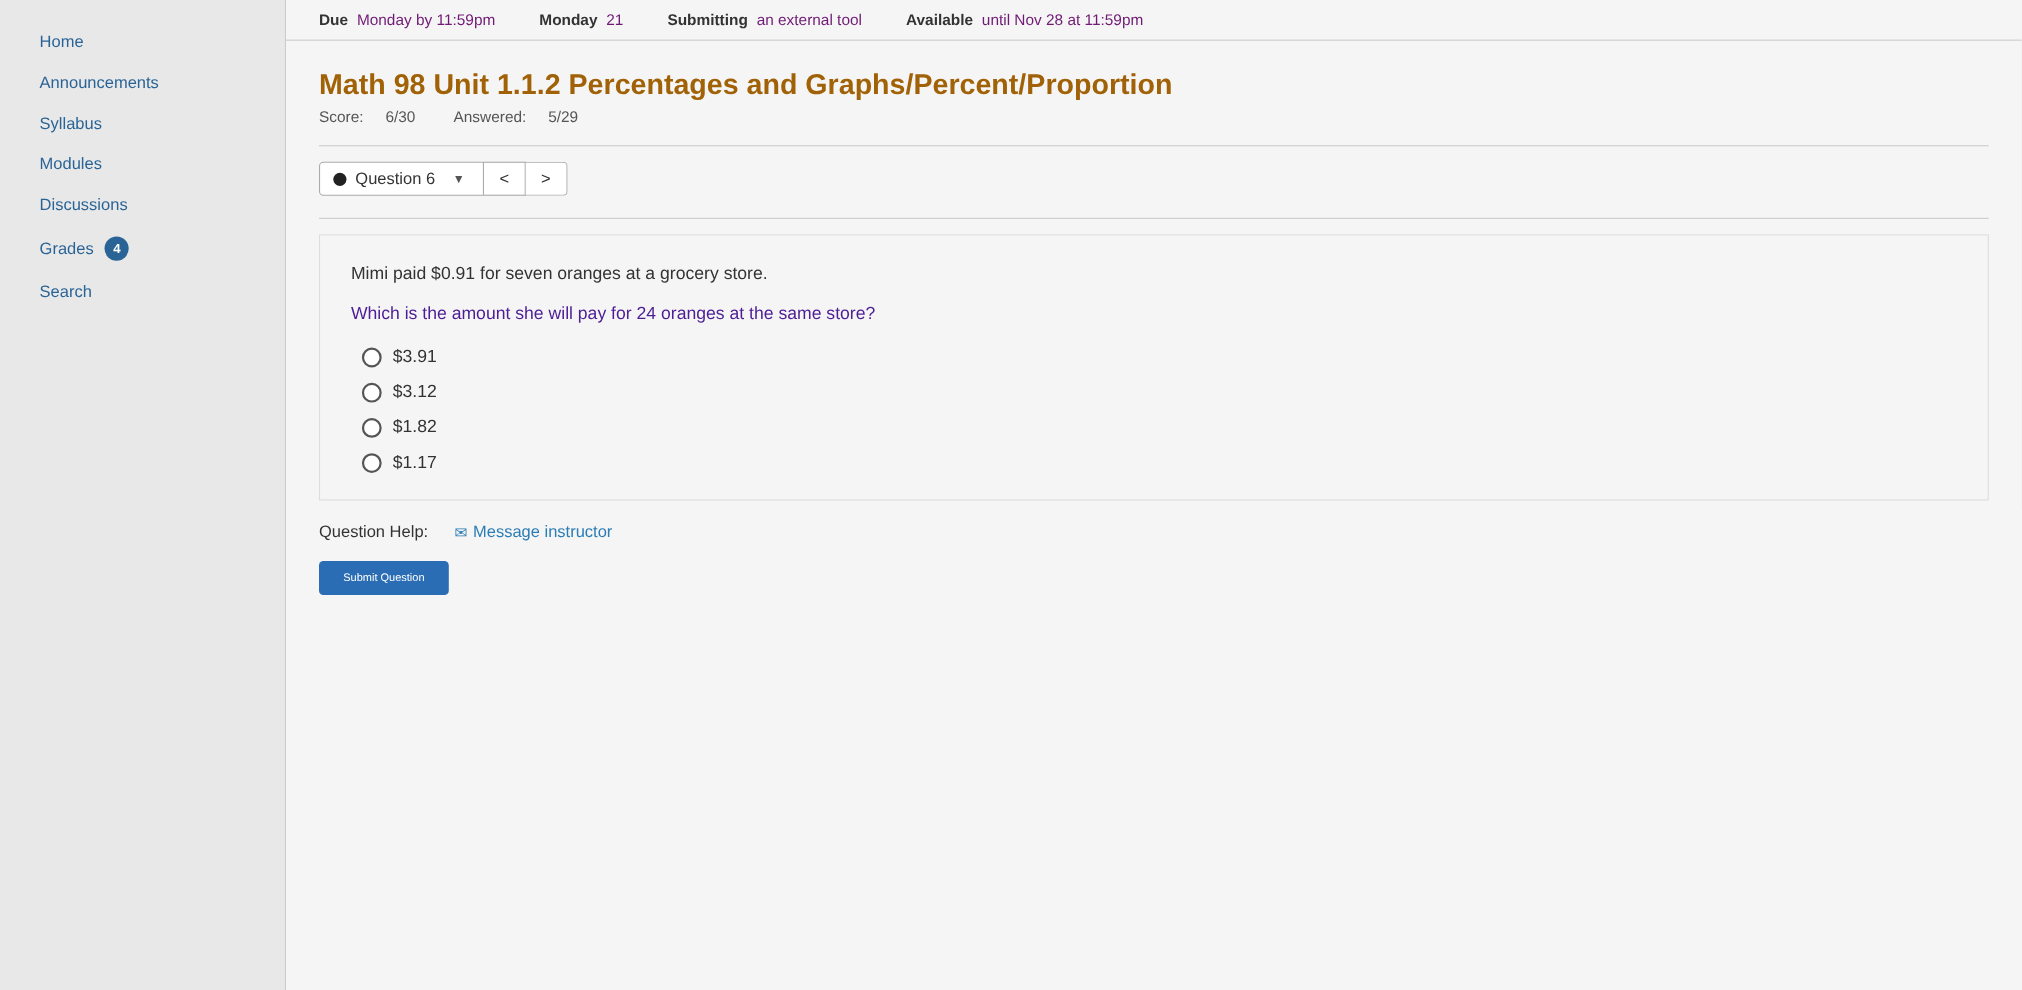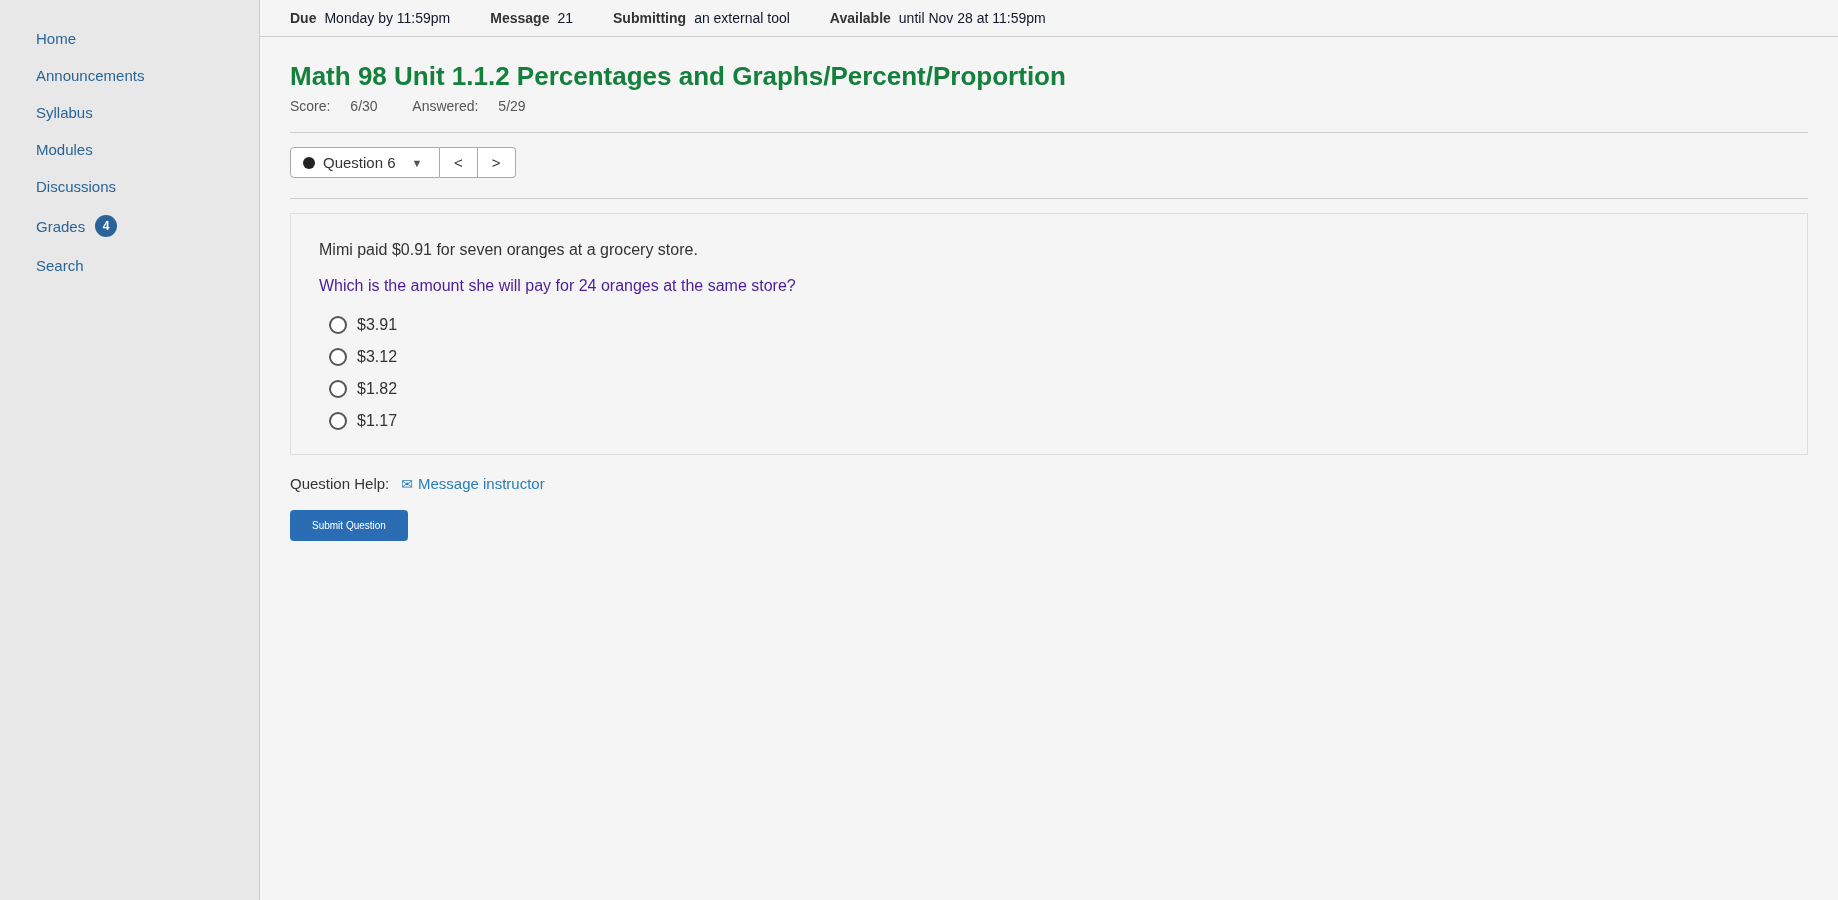--- a/index.html
+++ b/index.html
@@ -70,34 +70,34 @@
     .top-bar-item {
       display: flex;
       align-items: center;
       gap: 8px;
     }
     .top-bar-label {
       font-weight: bold;
       color: #333;
     }
     .top-bar-value {
-      color: #0f172a;
+      color: #701a75;
     }
 
     
     .content {
       padding: 24px 30px;
       flex: 1;
       overflow-y: auto;
     }
 
     .quiz-title {
       font-size: 26px;
       font-weight: bold;
-      color: #15803d;
+      color: #a16207;
       margin-bottom: 6px;
     }
     .quiz-meta {
       font-size: 14px;
       color: #555;
       margin-bottom: 18px;
     }
     .quiz-meta span {
       margin-right: 16px;
     }
@@ -193,21 +193,21 @@
       border: 2px solid #555;
       border-radius: 50%;
       flex-shrink: 0;
       background: white;
     }
 
     
     .question-help {
       display: flex;
       align-items: center;
-      gap: 12px;
+      gap: 24px;
       margin-bottom: 18px;
       font-size: 15px;
       color: #333;
     }
     .message-link {
       color: #2a7db5;
       cursor: pointer;
       display: flex;
       align-items: center;
       gap: 5px;
@@ -246,21 +246,21 @@
 </nav>
 
 <div class="main">
 
   <div class="top-bar">
     <div class="top-bar-item">
       <span class="top-bar-label">Due</span>
       <span class="top-bar-value">Monday by 11:59pm</span>
     </div>
     <div class="top-bar-item">
-      <span class="top-bar-label">Message</span>
+      <span class="top-bar-label">Monday</span>
       <span class="top-bar-value">21</span>
     </div>
     <div class="top-bar-item">
       <span class="top-bar-label">Submitting</span>
       <span class="top-bar-value">an external tool</span>
     </div>
     <div class="top-bar-item">
       <span class="top-bar-label">Available</span>
       <span class="top-bar-value">until Nov 28 at 11:59pm</span>
     </div>

